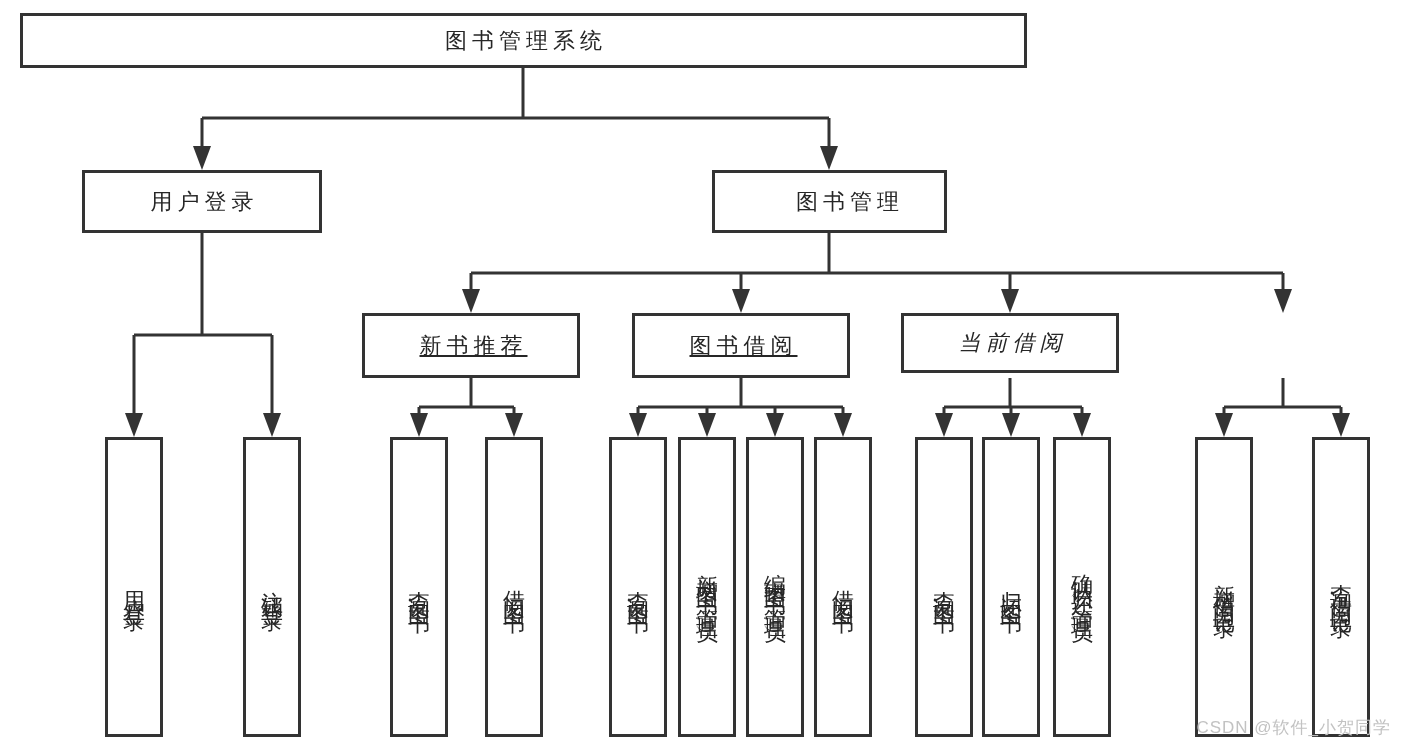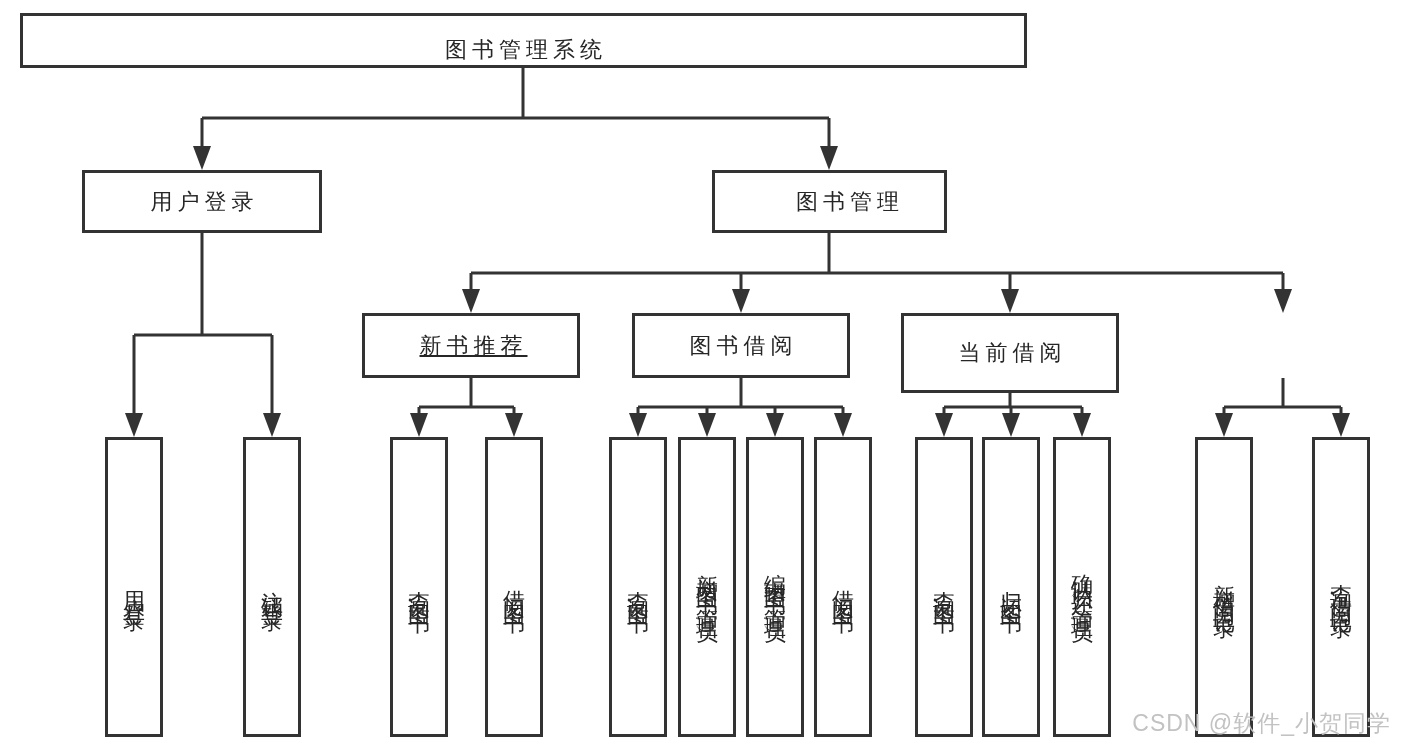--- a/index.html
+++ b/index.html
@@ -44,21 +44,21 @@
     text-orientation: mixed;
     letter-spacing: 7px;
     text-indent: 0;
     font-size: 22px;
     line-height: 1;
   }
   .watermark {
     position: absolute;
     right: 14px;
     bottom: 8px;
-    font-size: 23px;
+    font-size: 17px;
     letter-spacing: 1px;
     color: #c2c2c2;
     white-space: nowrap;
     pointer-events: none;
   }
 </style>
 </head>
 <body>
 
 <div class="canvas">
@@ -99,38 +99,38 @@
       <polygon points="766,413 784,413 775,437"></polygon>
       <polygon points="834,413 852,413 843,437"></polygon>
       <polygon points="935,413 953,413 944,437"></polygon>
       <polygon points="1002,413 1020,413 1011,437"></polygon>
       <polygon points="1073,413 1091,413 1082,437"></polygon>
       <polygon points="1215,413 1233,413 1224,437"></polygon>
       <polygon points="1332,413 1350,413 1341,437"></polygon>
     </g>
   </svg>
 
-  <div class="box" style="left:20px; top:13px; width:1007px; height:55px;align-items:flex-end;">
+  <div class="box" style="left:20px; top:13px; width:1007px; height:55px;">
     <span class="lbl">图书管理系统</span>
   </div>
 
   <div class="box" style="left:82px; top:170px; width:240px; height:63px;">
     <span class="lbl">用户登录</span>
   </div>
   <div class="box" style="left:712px; top:170px; width:235px; height:63px;padding-left:36px;">
     <span class="lbl">图书管理</span>
   </div>
 
   <div class="box" style="left:362px; top:313px; width:218px; height:65px;text-decoration:underline;">
     <span class="lbl">新书推荐</span>
   </div>
-  <div class="box" style="left:632px; top:313px; width:218px; height:65px;">
+  <div class="box" style="left:632px; top:313px; width:218px; height:65px;text-decoration:underline;">
     <span class="lbl">图书借阅</span>
   </div>
-  <div class="box" style="left:901px; top:313px; width:218px; height:80px;">
+  <div class="box" style="left:901px; top:313px; width:218px; height:60px;font-style:italic;">
     <span class="lbl">当前借阅</span>
   </div>
 
   <div class="box leaf" style="left:105px; top:437px; width:58px; height:300px;">
     <span class="lbl">用户登录</span>
   </div>
   <div class="box leaf" style="left:243px; top:437px; width:58px; height:300px;">
     <span class="lbl">注销登录</span>
   </div>
   <div class="box leaf" style="left:390px; top:437px; width:58px; height:300px;">

